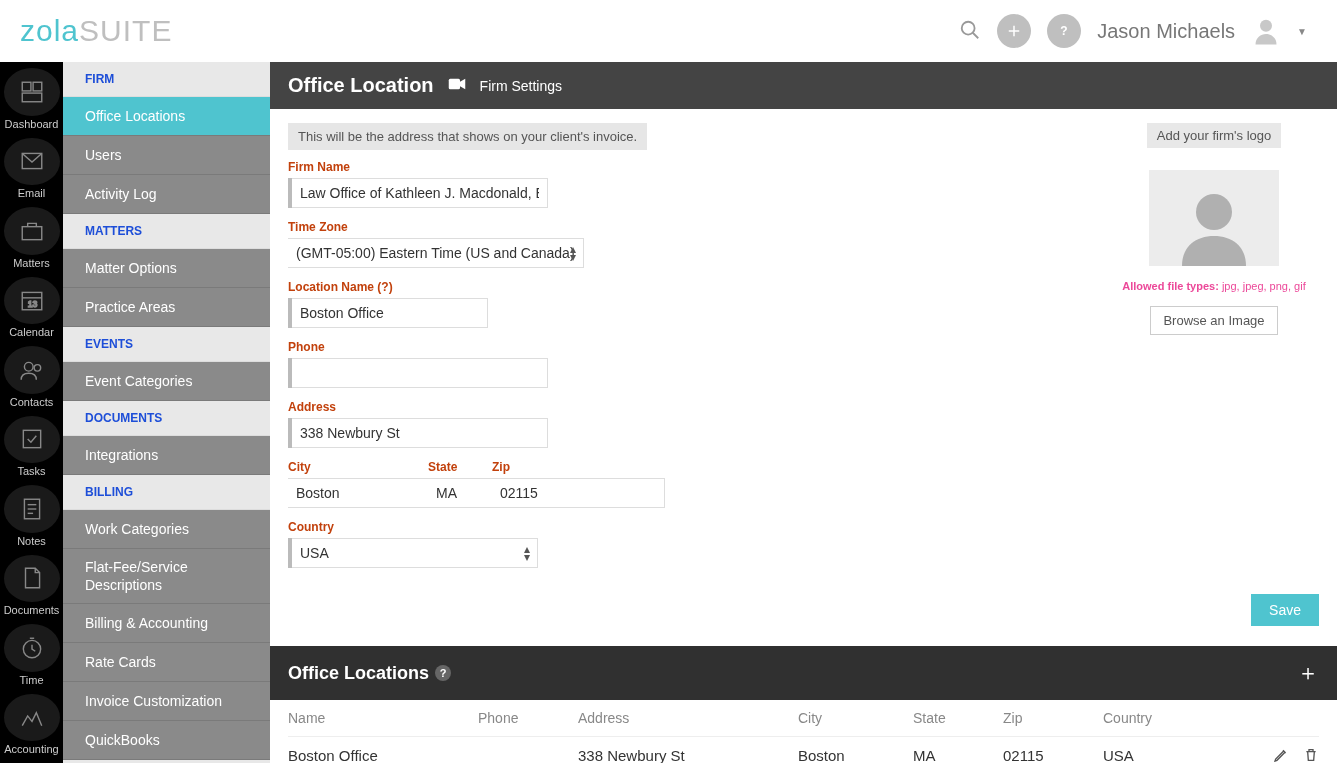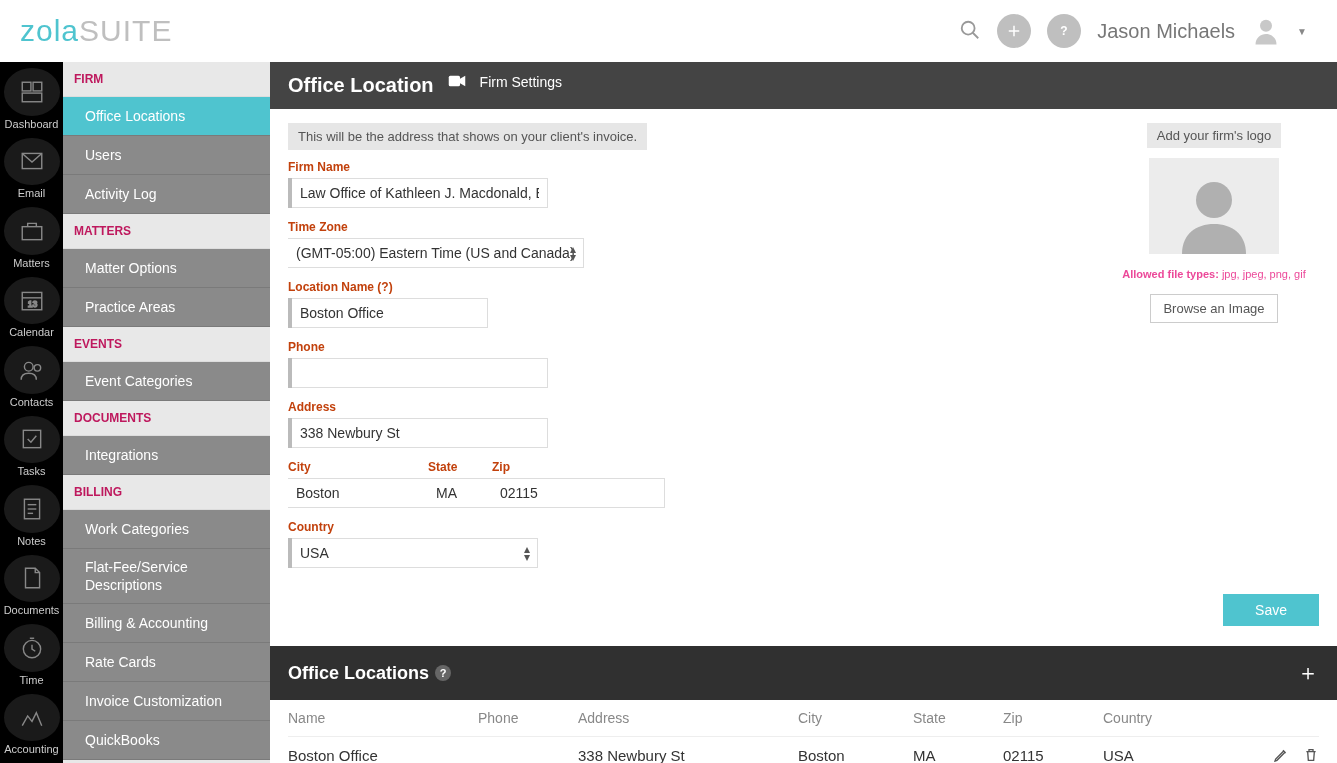--- a/index.html
+++ b/index.html
@@ -13,26 +13,26 @@
 .search-ico{color:#888}
 .username{color:#777;font-size:20px}
 .avatar-sm{width:30px;height:30px}
 .caret{color:#888;font-size:10px}
 .app{display:flex;height:calc(100vh - 62px)}
 .rail{width:63px;background:#000;display:flex;flex-direction:column;align-items:center;padding-top:6px}
 .rail-item{width:56px;height:56px;border-radius:50%;background:#1a1a1a;margin-bottom:4px;display:flex;align-items:center;justify-content:center;position:relative;cursor:pointer}
 .rail-item svg{stroke:#888;fill:none;stroke-width:1.3}
 .rail-label{color:#ccc;font-size:11px;margin:-2px 0 8px;text-align:center}
 .subnav{width:207px;background:#e8e8e8;overflow-y:auto}
-.sub-head{padding:10px 11px;color:#be185d;font-size:12px;font-weight:700;background:#e8e8e8;border-bottom:1px solid #ddd}
+.sub-head{padding:10px 22px;color:#1d4ed8;font-size:12px;font-weight:700;background:#e8e8e8;border-bottom:1px solid #ddd}
 .sub-item{padding:11px 22px;background:#8a8a8a;color:#fff;font-size:14px;border-bottom:1px solid #7a7a7a;cursor:pointer}
 .sub-item.active{background:#4fc4cf}
 .sub-item.tall{padding:9px 22px;line-height:1.3}
 .main{flex:1;background:#fff;overflow-y:auto;position:relative}
-.pagehead{background:#444;color:#fff;padding:12px 18px;display:flex;gap:14px}
+.pagehead{background:#444;color:#fff;padding:12px 18px;display:flex;align-items:center;gap:14px}
 .pagehead h1{font-size:20px;font-weight:600}
 .pagehead .crumb{font-size:14px;font-weight:400}
 .formwrap{padding:14px 18px;display:flex;gap:40px}
 .formcol{flex:0 0 520px}
 .hint{background:#e6e6e6;color:#555;padding:6px 10px;font-size:13px;margin-bottom:10px;display:inline-block}
 .fld{margin-bottom:12px}
 .fld label{display:block;font-size:12px;font-weight:700;color:#c2410c;margin-bottom:4px}
 .ctrl{display:flex}
 .bar{width:4px;background:#bbb}
 .ctrl input,.ctrl select{flex:1;height:30px;border:1px solid #ddd;border-left:none;padding:0 8px;font-size:14px;color:#333;background:#fff}
@@ -44,27 +44,27 @@
 .w-city{width:126px}
 .w-state{width:50px}
 .w-zip{width:55px}
 .w-loc{width:200px}
 .w-select{width:260px}
 .w-firm{width:260px}
 .w-phone{width:260px}
 .w-addr{width:260px}
 .w-country{width:250px}
 .rightcol{flex:0 0 210px;margin-left:auto;text-align:center}
-.logolabel{background:#e8e8e8;color:#555;padding:5px 10px;font-size:13px;display:inline-block;margin-bottom:10px}
+.logolabel{background:#e8e8e8;color:#555;padding:5px 10px;font-size:13px;display:inline-block;margin-bottom:22px}
 .logobox{width:130px;height:96px;background:#ececec;margin:0 auto 14px;display:flex;align-items:flex-end;justify-content:center;overflow:hidden}
 .filetypes{font-size:11px;color:#ec4899}
 .filetypes b{font-weight:700}
 .browse{display:inline-block;border:1px solid #ccc;background:#fff;color:#555;padding:6px 12px;font-size:13px;margin-top:14px;cursor:pointer}
 .savebar{padding:0 18px 20px;text-align:right}
-.save{background:#4fc4cf;color:#fff;border:none;padding:8px 32px;font-size:14px;cursor:pointer}
+.save{background:#4fc4cf;color:#fff;border:none;padding:8px 18px;font-size:14px;cursor:pointer}
 .listhead{background:#303030;color:#fff;padding:12px 18px;display:flex;align-items:center;justify-content:space-between}
 .listhead h2{font-size:18px;font-weight:600;display:flex;align-items:center;gap:6px}
 .plus{font-size:22px;font-weight:300;cursor:pointer}
 .tbl{width:100%;padding:0 18px}
 .thead,.trow{display:flex;padding:10px 0;color:#555;font-size:14px}
 .thead{color:#888;border-bottom:1px solid #eee}
 .trow{color:#333;font-size:15px}
 .c-name{flex:0 0 190px}
 .c-phone{flex:0 0 100px}
 .c-addr{flex:0 0 220px}

